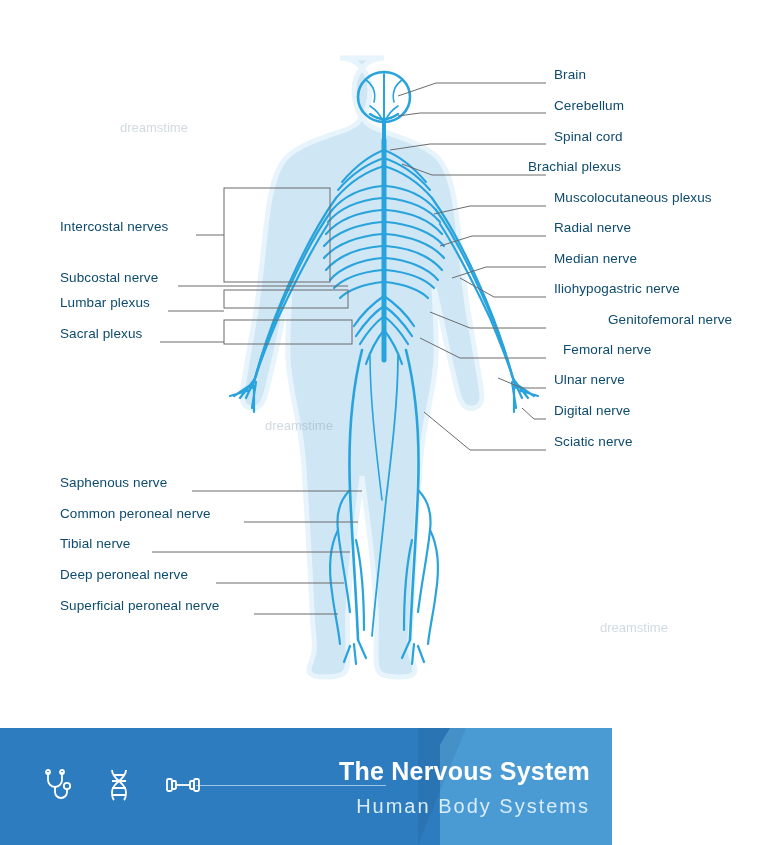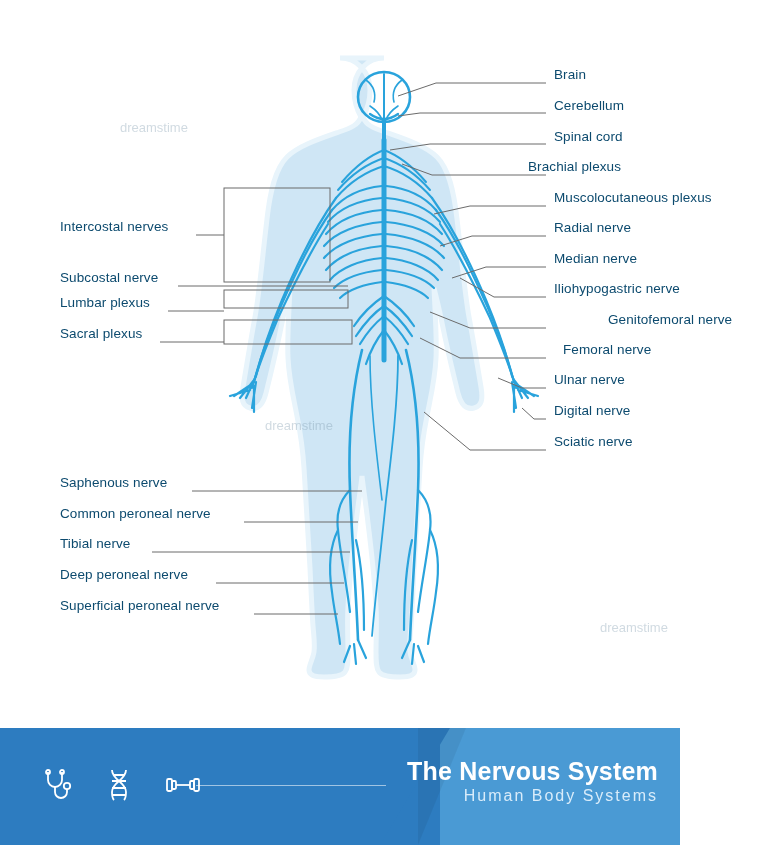--- a/index.html
+++ b/index.html
@@ -30,21 +30,21 @@
     letter-spacing: 0.1px;
   }
   .label.right { text-align: left; }
   .label.left  { text-align: right; }
 
   
   .banner {
     position: absolute;
     left: 0;
     top: 728px;
-    width: 680px;
+    width: 612px;
     height: 117px;
     background: #4a9ad4;
     overflow: hidden;
   }
   .banner-dark {
     position: absolute;
     left: 0;
     top: 0;
     width: 440px;
     height: 117px;
@@ -93,24 +93,24 @@
     text-align: right;
     color: #ffffff;
   }
   .banner-title {
     font-size: 25px;
     font-weight: bold;
     line-height: 1.25;
     letter-spacing: 0.2px;
   }
   .banner-sub {
-    font-size: 16px;
+    font-size: 20px;
     color: #d9ecfa;
     letter-spacing: 2.0px;
-    margin-top: 0;
+    margin-top: 8px;
   }
 
   .watermarks {
     position: absolute;
     left: 0; top: 0;
     width: 768px; height: 728px;
     pointer-events: none;
   }
   .wm {
     position: absolute;

